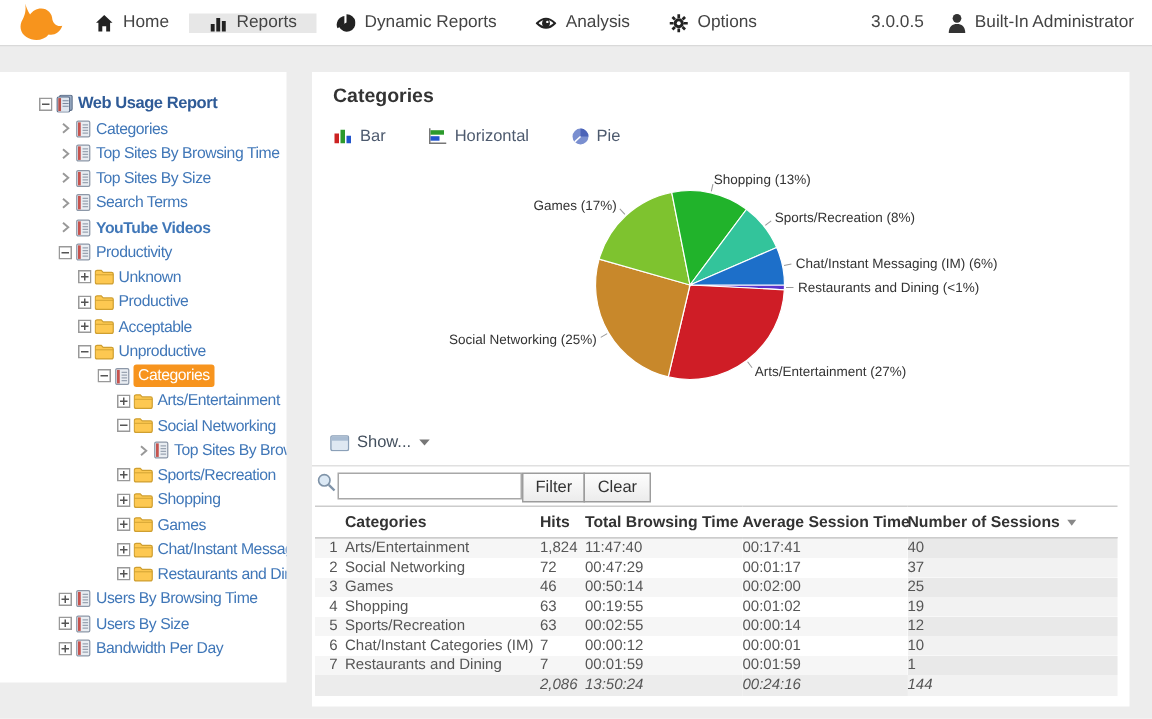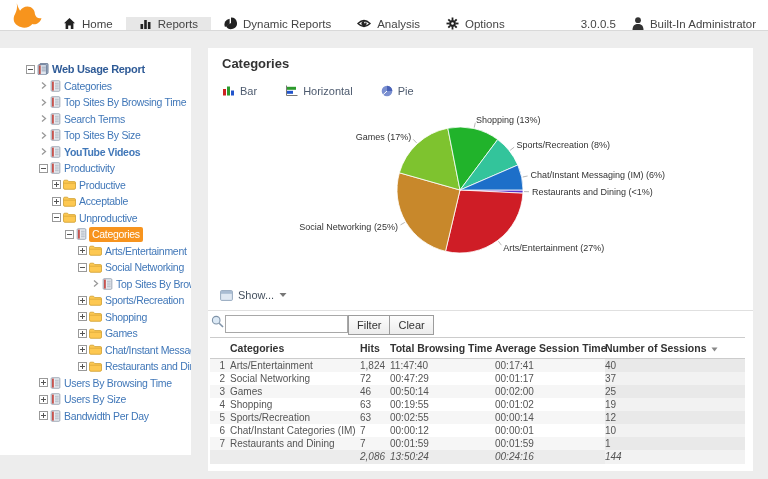--- a/index.html
+++ b/index.html
@@ -1,20 +1,20 @@
 <!DOCTYPE html>
 <html><head>
 <meta charset="utf-8">
 <style>
   html,body{margin:0;padding:0;background:#ededed;}
   .screen{position:relative;width:768px;height:479px;overflow:hidden;background:#ededed;
     font-family:"Liberation Sans","DejaVu Sans",sans-serif;-webkit-font-smoothing:antialiased;}
   
   .nav{position:absolute;left:0;top:0;width:768px;height:31px;background:#fff;
-    border-bottom:1px solid #d9d9d9;display:flex;align-items:flex-end;box-sizing:border-box;}
+    border-bottom:1px solid #d9d9d9;display:flex;align-items:center;box-sizing:border-box;}
   .logo{display:flex;align-items:center;justify-content:center;width:50px;flex:none;}
   .nav-item{display:flex;align-items:center;gap:6px;padding:0 13px;font-size:11.5px;color:#444;cursor:pointer;}
   .nav-item.active{background:#e7e7e7;}
   .nav-right{margin-left:auto;display:flex;align-items:center;gap:16px;padding-right:12px;font-size:11.5px;color:#444;}
   .user-chip{display:flex;align-items:center;gap:6px;}
   .ic{display:inline-flex;align-items:center;flex:none;}
   
   .sidebar{position:absolute;left:0;top:48px;width:191px;height:407px;background:#fff;
     overflow:hidden;padding-top:13px;box-sizing:border-box;}
   .tree-row{height:16.5px;display:flex;align-items:center;font-size:10.5px;letter-spacing:-0.3px;
@@ -191,67 +191,82 @@
               <path d="M3 1.5 L6.5 4.5 L3 7.5" fill="none" stroke="#999" stroke-width="1.3"></path>
             </svg>
           </span>
           <span class="ic">
             <svg width="11" height="12" viewBox="0 0 11 13">
               <rect x="0.8" y="0.8" width="9.4" height="11.4" rx="1" fill="#e9edf2" stroke="#8d98a8" stroke-width="0.9"></rect>
               <rect x="1.7" y="1.7" width="2" height="9.8" fill="#c6544f"></rect>
               <path d="M5 3.5 H9 M5 5.5 H9 M5 7.5 H9 M5 9.5 H9" stroke="#9aa4b2" stroke-width="0.8"></path>
             </svg>
           </span>
+          <span class="lbl">Top Sites By Size</span>
+        </div>
+        <div class="tree-row" style="padding-left: 39px;">
+          <span class="expander">
+            <svg width="9" height="9" viewBox="0 0 9 9">
+              <path d="M3 1.5 L6.5 4.5 L3 7.5" fill="none" stroke="#999" stroke-width="1.3"></path>
+            </svg>
+          </span>
+          <span class="ic">
+            <svg width="11" height="12" viewBox="0 0 11 13">
+              <rect x="0.8" y="0.8" width="9.4" height="11.4" rx="1" fill="#e9edf2" stroke="#8d98a8" stroke-width="0.9"></rect>
+              <rect x="1.7" y="1.7" width="2" height="9.8" fill="#c6544f"></rect>
+              <path d="M5 3.5 H9 M5 5.5 H9 M5 7.5 H9 M5 9.5 H9" stroke="#9aa4b2" stroke-width="0.8"></path>
+            </svg>
+          </span>
           <span class="lbl">Search Terms</span>
         </div>
-        <div class="tree-row" style="padding-left: 39px;">
+        <div class="tree-row" style="padding-left: 39px; font-weight: bold;">
           <span class="expander">
             <svg width="9" height="9" viewBox="0 0 9 9">
               <path d="M3 1.5 L6.5 4.5 L3 7.5" fill="none" stroke="#999" stroke-width="1.3"></path>
             </svg>
           </span>
           <span class="ic">
             <svg width="11" height="12" viewBox="0 0 11 13">
               <rect x="0.8" y="0.8" width="9.4" height="11.4" rx="1" fill="#e9edf2" stroke="#8d98a8" stroke-width="0.9"></rect>
               <rect x="1.7" y="1.7" width="2" height="9.8" fill="#c6544f"></rect>
               <path d="M5 3.5 H9 M5 5.5 H9 M5 7.5 H9 M5 9.5 H9" stroke="#9aa4b2" stroke-width="0.8"></path>
             </svg>
           </span>
-          <span class="lbl">Top Sites By Size</span>
-        </div>
-        <div class="tree-row" style="padding-left: 39px; font-weight: bold;">
-          <span class="expander">
-            <svg width="9" height="9" viewBox="0 0 9 9">
-              <path d="M3 1.5 L6.5 4.5 L3 7.5" fill="none" stroke="#999" stroke-width="1.3"></path>
-            </svg>
-          </span>
-          <span class="ic">
-            <svg width="11" height="12" viewBox="0 0 11 13">
-              <rect x="0.8" y="0.8" width="9.4" height="11.4" rx="1" fill="#e9edf2" stroke="#8d98a8" stroke-width="0.9"></rect>
-              <rect x="1.7" y="1.7" width="2" height="9.8" fill="#c6544f"></rect>
-              <path d="M5 3.5 H9 M5 5.5 H9 M5 7.5 H9 M5 9.5 H9" stroke="#9aa4b2" stroke-width="0.8"></path>
-            </svg>
-          </span>
           <span class="lbl">YouTube Videos</span>
         </div>
         <div class="tree-row" style="padding-left: 39px;">
           <span class="expander">
             <svg width="9" height="9" viewBox="0 0 9 9">
               <rect x="0.5" y="0.5" width="8" height="8" fill="#fff" stroke="#999"></rect>
               <path d="M2 4.5 H7" stroke="#555"></path>
             </svg>
           </span>
           <span class="ic">
             <svg width="11" height="12" viewBox="0 0 11 13">
               <rect x="0.8" y="0.8" width="9.4" height="11.4" rx="1" fill="#e9edf2" stroke="#8d98a8" stroke-width="0.9"></rect>
               <rect x="1.7" y="1.7" width="2" height="9.8" fill="#c6544f"></rect>
               <path d="M5 3.5 H9 M5 5.5 H9 M5 7.5 H9 M5 9.5 H9" stroke="#9aa4b2" stroke-width="0.8"></path>
             </svg>
           </span>
           <span class="lbl">Productivity</span>
+        </div>
+        <div class="tree-row" style="padding-left: 52px;">
+          <span class="expander">
+            <svg width="9" height="9" viewBox="0 0 9 9">
+              <rect x="0.5" y="0.5" width="8" height="8" fill="#fff" stroke="#999"></rect>
+              <path d="M2 4.5 H7 M4.5 2 V7" stroke="#555"></path>
+            </svg>
+          </span>
+          <span class="ic">
+            <svg width="13" height="11" viewBox="0 0 13 11">
+              <path d="M0.5 2.5 C0.5 1.7 1 1.2 1.8 1.2 H4.5 L5.8 2.6 H11.4 C12.1 2.6 12.5 3 12.5 3.7 V9 C12.5 9.8 12 10.3 11.2 10.3 H1.8 C1 10.3 0.5 9.8 0.5 9 Z" fill="#fdc851" stroke="#cf9f30" stroke-width="0.8"></path>
+              <path d="M0.5 4.2 H12.5" stroke="#cf9f30" stroke-width="0.6"></path>
+            </svg>
+          </span>
+          <span class="lbl">Unknown</span>
         </div>
         <div class="tree-row" style="padding-left: 52px;">
           <span class="expander">
             <svg width="9" height="9" viewBox="0 0 9 9">
               <rect x="0.5" y="0.5" width="8" height="8" fill="#fff" stroke="#999"></rect>
               <path d="M2 4.5 H7 M4.5 2 V7" stroke="#555"></path>
             </svg>
           </span>
           <span class="ic">
             <svg width="13" height="11" viewBox="0 0 13 11">

